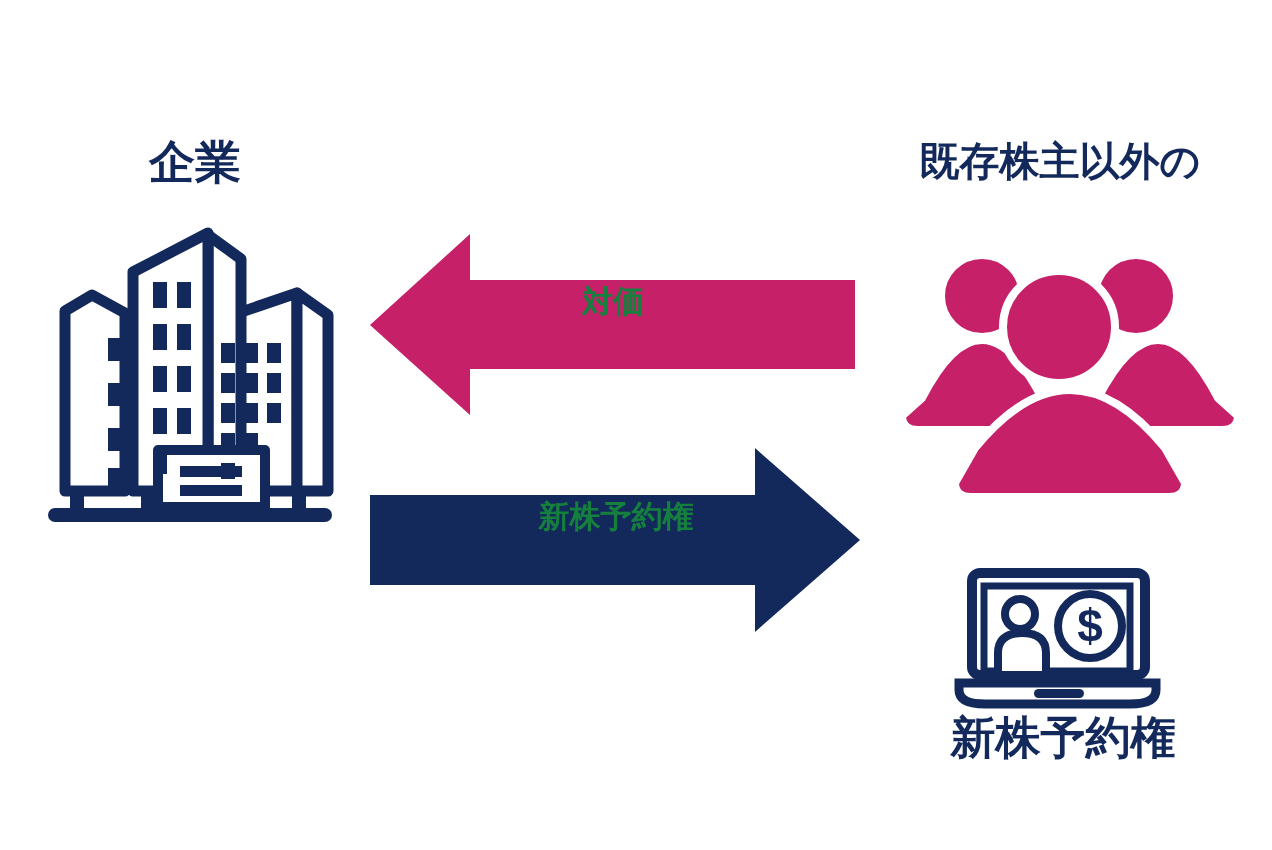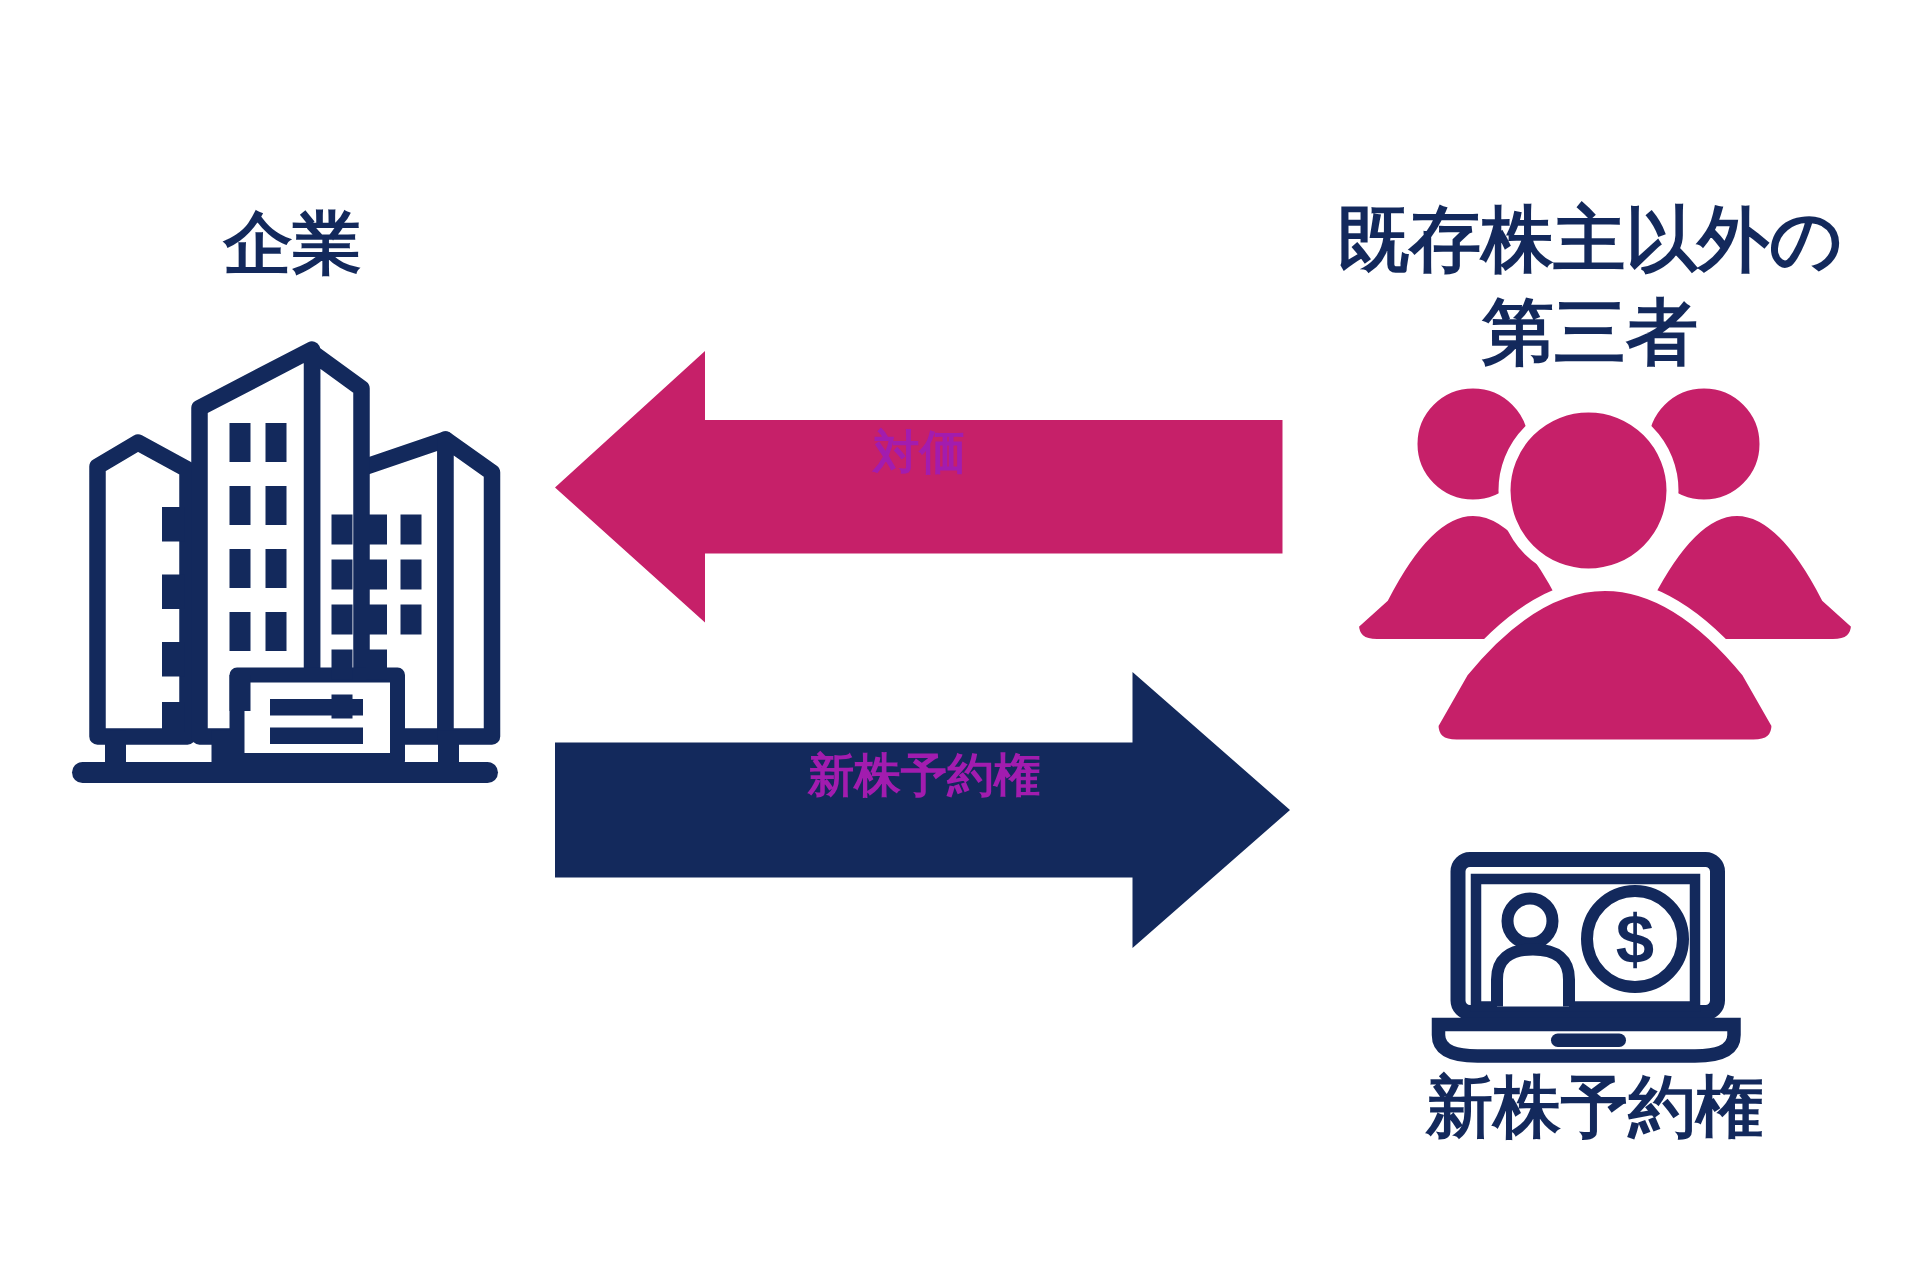--- a/index.html
+++ b/index.html
@@ -6,46 +6,45 @@
   .canvas {
     position:relative;
     width:1272px; height:850px;
     background:#ffffff;
     overflow:hidden;
     font-family:"Liberation Sans", sans-serif;
     font-weight:bold;
   }
   .label { position:absolute; color:#13295C; text-align:center; white-space:nowrap; }
   .company-label      { left:70px;  top:136px; width:250px; font-size:46px; line-height:52px; }
-  .third-party-label  { left:870px; top:130px; width:380px; font-size:48px; line-height:62px; }
+  .third-party-label  { left:870px; top:130px; width:380px; font-size:40px; line-height:62px; }
   .stock-rights-label { left:908px; top:710px; width:310px; font-size:45px; line-height:56px; }
   .icon-svg  { position:absolute; display:block; }
   .building-icon { left:45px;  top:225px; width:290px; height:310px; }
   .people-icon   { left:900px; top:250px; width:340px; height:250px; }
   .laptop-icon   { left:950px; top:560px; width:215px; height:150px; }
   .arrow-svg { position:absolute; display:block; }
   .consideration-arrow-svg { left:368px; top:232px; width:490px; height:185px; }
   .rights-arrow-svg        { left:370px; top:446px; width:492px; height:188px; }
   .arrow-text {
-    position:absolute; color:#a21caf; text-align:center;
+    position:absolute; color:#15803d; text-align:center;
     font-size:31px; line-height:42px; white-space:nowrap;
   }
   .consideration-arrow-text { left:368px; top:281px; width:490px; }
   .rights-arrow-text        { left:370px; top:496px; width:492px; }
 </style>
 </head>
 <body>
 
 <div class="canvas">
 
   <div class="label company-label">企業</div>
 
   <div class="label third-party-label">
     <div>既存株主以外の</div>
-    <div>第三者</div>
   </div>
 
   <svg class="icon-svg building-icon" viewBox="0 0 290 310">
     <g fill="#ffffff" stroke="#13295C" stroke-width="11" stroke-linejoin="round">
 
       <path d="M20,266 V86 L47,70 L80,88 V266 Z"></path>
 
       <path d="M167,266 V97 L252,68 V266 Z"></path>
       <path d="M252,68 L283,90 V266 H252 Z"></path>
 

